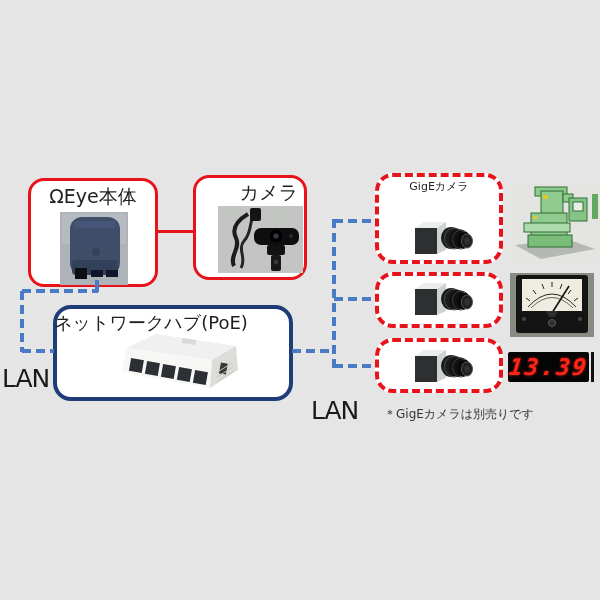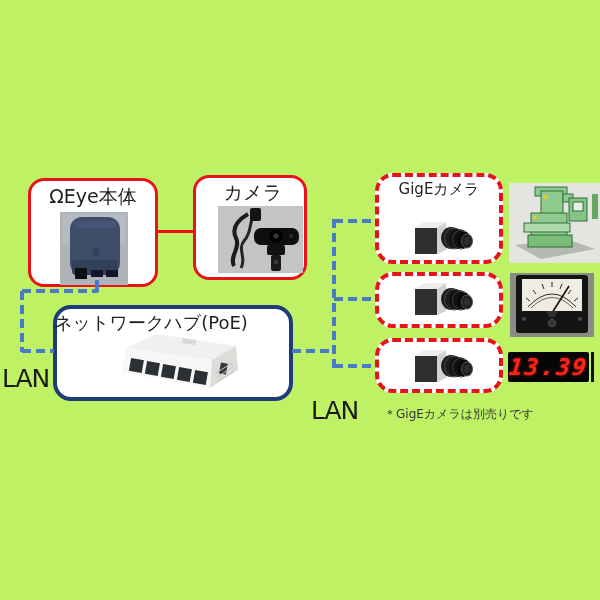--- a/index.html
+++ b/index.html
@@ -1,23 +1,23 @@
 <!DOCTYPE html>
 <html><head>
 <meta charset="utf-8">
 <style>
   html,body{margin:0;padding:0;background:#fff;}
-  .canvas{position:relative;width:600px;height:600px;background:#bef264;overflow:hidden;
+  .canvas{position:relative;width:600px;height:600px;background:#e5e5e5;overflow:hidden;
           font-family:"DejaVu Sans","Liberation Sans",sans-serif;color:#1f1f1f;}
   .abs{position:absolute;box-sizing:border-box;}
   .redbox{border:3px solid #e8131a;border-radius:16px;background:#fff;}
   .reddash{border:4px dashed #e8131a;border-radius:18px;background:#fff;}
   .navybox{border:4px solid #1e3c78;border-radius:18px;background:#fff;}
   .boxtitle{text-align:center;color:#1f1f1f;line-height:1.15;}
-  .t19{font-size:19px;} .t18{font-size:18px;} .t17{font-size:15px;}
+  .t19{font-size:19px;} .t18{font-size:18px;} .t17{font-size:11px;}
   .dash-h{height:4px;background:repeating-linear-gradient(90deg,#4a79c6 0 9px,transparent 9px 14px);}
   .dash-v{width:4px;background:repeating-linear-gradient(180deg,#4a79c6 0 9px,transparent 9px 14px);}
   .solidline-red{background:#e8131a;}
   .solidline-blue{background:#4a79c6;}
   .lan{font-size:25px;color:#1a1a1a;letter-spacing:-1px;margin-top:8px;}
   .footnote{font-size:12px;color:#333;}
   .seg{background:#050505;display:flex;align-items:center;justify-content:center;border-radius:2px;}
   .seg span{color:#ff2418;font-family:"DejaVu Sans Mono","Liberation Mono",monospace;
             font-weight:bold;font-style:italic;font-size:23px;letter-spacing:2px;
             transform:skewX(-6deg);text-shadow:0 0 3px rgba(255,40,20,.75);}
@@ -37,21 +37,21 @@
     <rect x="10" y="5" width="50" height="58" rx="12" fill="#3e4d68"></rect>
     <rect x="14" y="9" width="42" height="7" rx="3" fill="#4a597d" opacity="0.7"></rect>
     <rect x="12" y="48" width="46" height="15" rx="4" fill="#32405a"></rect>
     <rect x="15" y="56" width="12" height="11" fill="#0c0e14"></rect>
     <rect x="31" y="58" width="12" height="7" fill="#10152a"></rect>
     <rect x="46" y="58" width="12" height="7" fill="#10152a"></rect>
     <circle cx="36" cy="40" r="4" fill="#35425c"></circle>
   </svg>
 
   <div class="abs redbox" style="left:193px;top:175px;width:114px;height:105px;"></div>
-  <div class="abs boxtitle t19" style="left:189px;top:182px;width:128px;font-family:Liberation Serif, serif;">カメラ</div>
+  <div class="abs boxtitle t19" style="left:205px;top:182px;width:128px;font-family:Liberation Serif, serif;">カメラ</div>
   <svg class="abs" style="left:218px;top:206px;" width="85" height="67" viewBox="0 0 85 67">
     <rect width="85" height="67" fill="#c3c5c3"></rect>
     <path d="M30,8 C20,14 13,22 18,32 C23,42 11,50 16,60" stroke="#1c1c1c" stroke-width="4" fill="none"></path>
     <path d="M38,5 C30,15 35,25 26,35 C19,43 29,53 23,62" stroke="#242424" stroke-width="3" fill="none"></path>
     <rect x="32" y="2" width="11" height="13" rx="2" fill="#141414"></rect>
     <rect x="36" y="22" width="45" height="17" rx="7" fill="#0e0e0e"></rect>
     <circle cx="58" cy="30" r="6.5" fill="#000"></circle>
     <circle cx="58" cy="30" r="2.6" fill="#333a44"></circle>
     <circle cx="73" cy="30" r="2" fill="#2c2c2c"></circle>
     <rect x="49" y="39" width="18" height="10" rx="2" fill="#121212"></rect>

